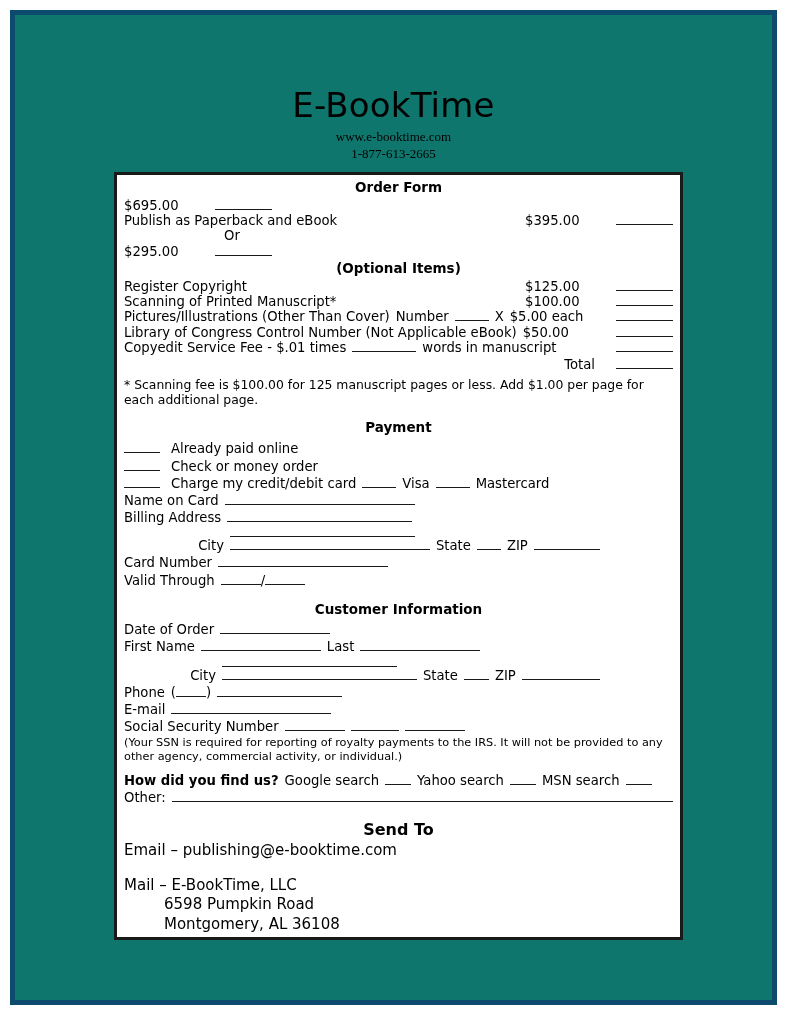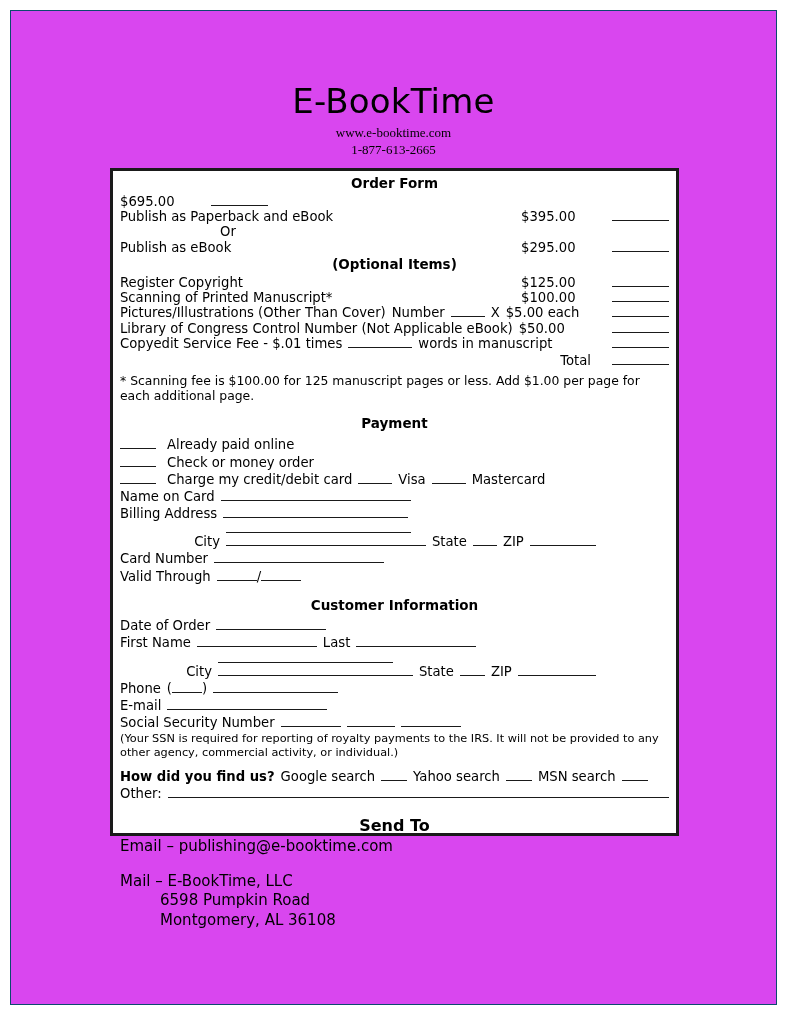--- a/index.html
+++ b/index.html
@@ -14,22 +14,22 @@
     color: #000000;
     position: relative;
     overflow: hidden;
   }
   .page {
     position: absolute;
     left: 10px;
     top: 10px;
     width: 767px;
     height: 995px;
-    background: #d946ef;
-    border: 1px solid #0c4a6e;
+    background: #0f766e;
+    border: 5px solid #0c4a6e;
     box-sizing: border-box;
   }
 
   
   .letterhead {
     text-align: center;
     padding-top: 72px;
   }
   .company-name {
     font-family: "DejaVu Sans", sans-serif;
@@ -47,21 +47,21 @@
     margin: 0;
   }
   .company-web { padding-top: 5px; }
 
   
   .form-box {
     position: absolute;
     left: 99px;
     top: 157px;
     width: 569px;
-    height: 668px;
+    height: 768px;
     border: 3px solid #1a1a1a;
     box-sizing: border-box;
     padding: 3px 7px 0 7px;
     background: #fff;
   }
 
   .section-title {
     text-align: center;
     font-size: 13.5px;
     font-weight: bold;
@@ -271,21 +271,20 @@
       <span class="item-label">Publish as Paperback and eBook</span>
       <span class="item-price">$395.00</span>
       <span class="item-blank">
           <span class="blank"></span>
         </span>
     </div>
 
     <div class="or-line">Or</div>
 
     <div class="item-row">
-      <span class="item-label">Publish as eBook</span>
       <span class="item-price">$295.00</span>
       <span class="item-blank">
           <span class="blank"></span>
         </span>
     </div>
 
     <div class="section-title">(Optional Items)</div>
 
     <div class="item-row">
       <span class="item-label">Register Copyright</span>

